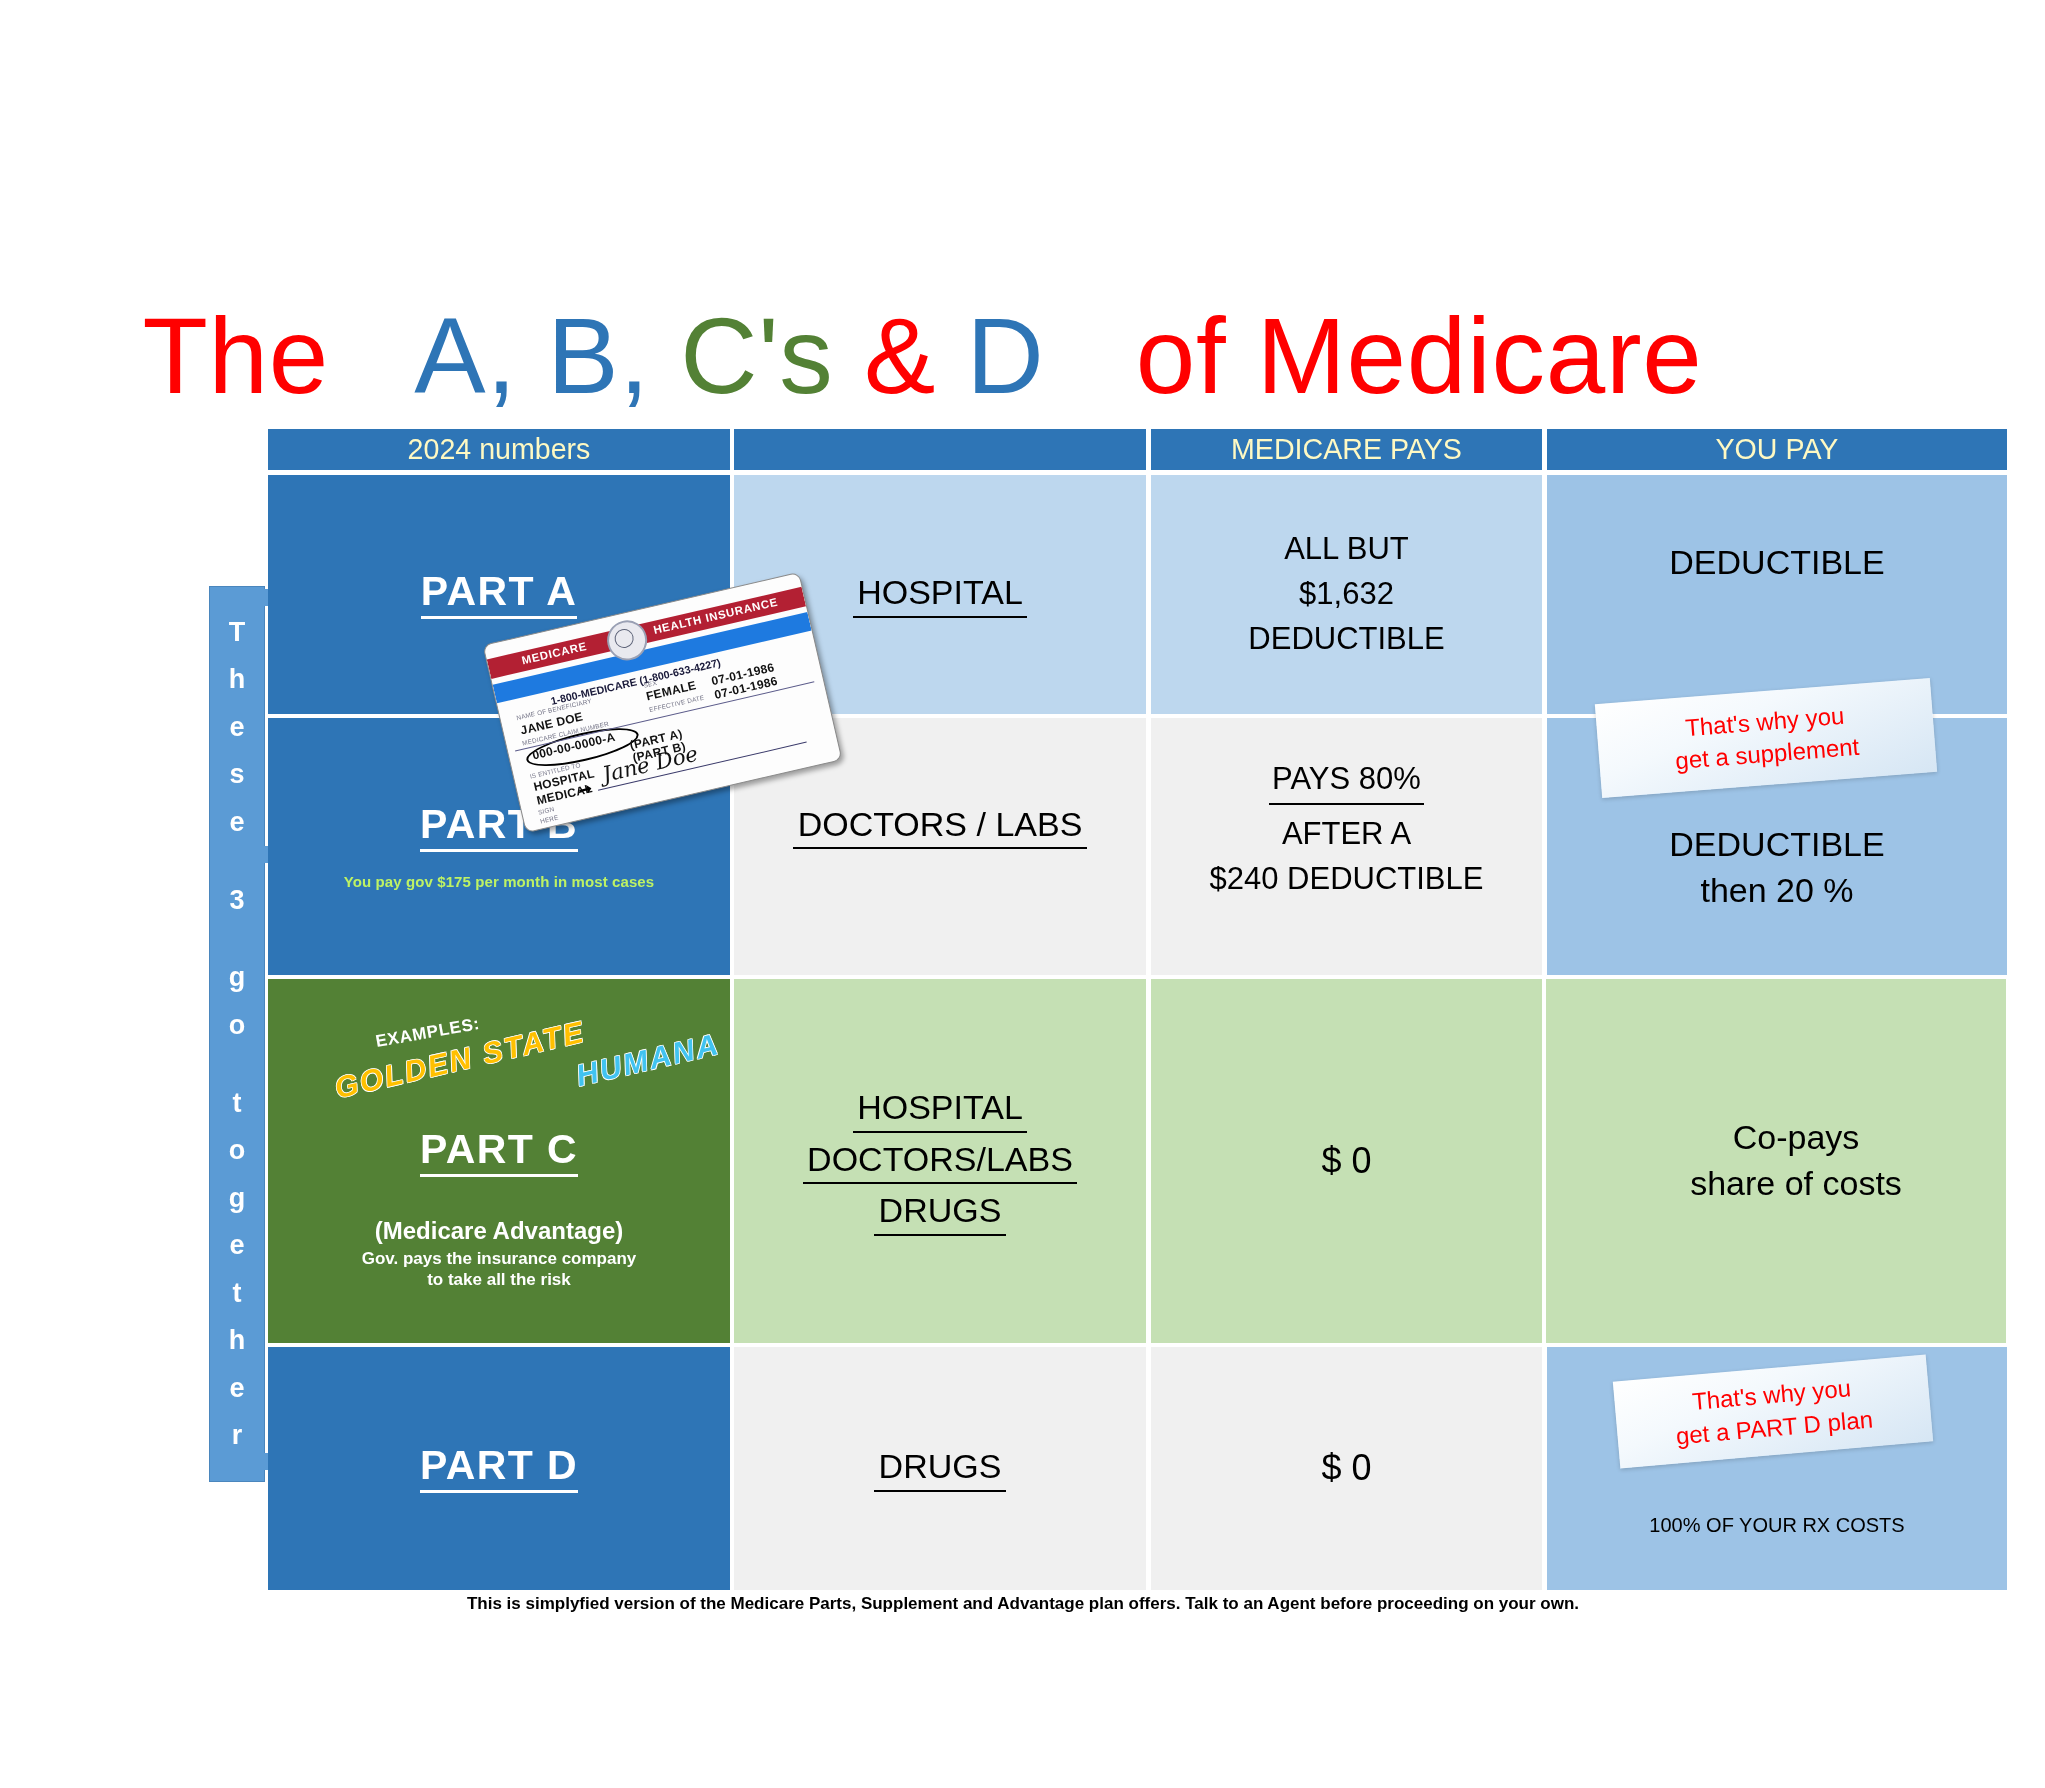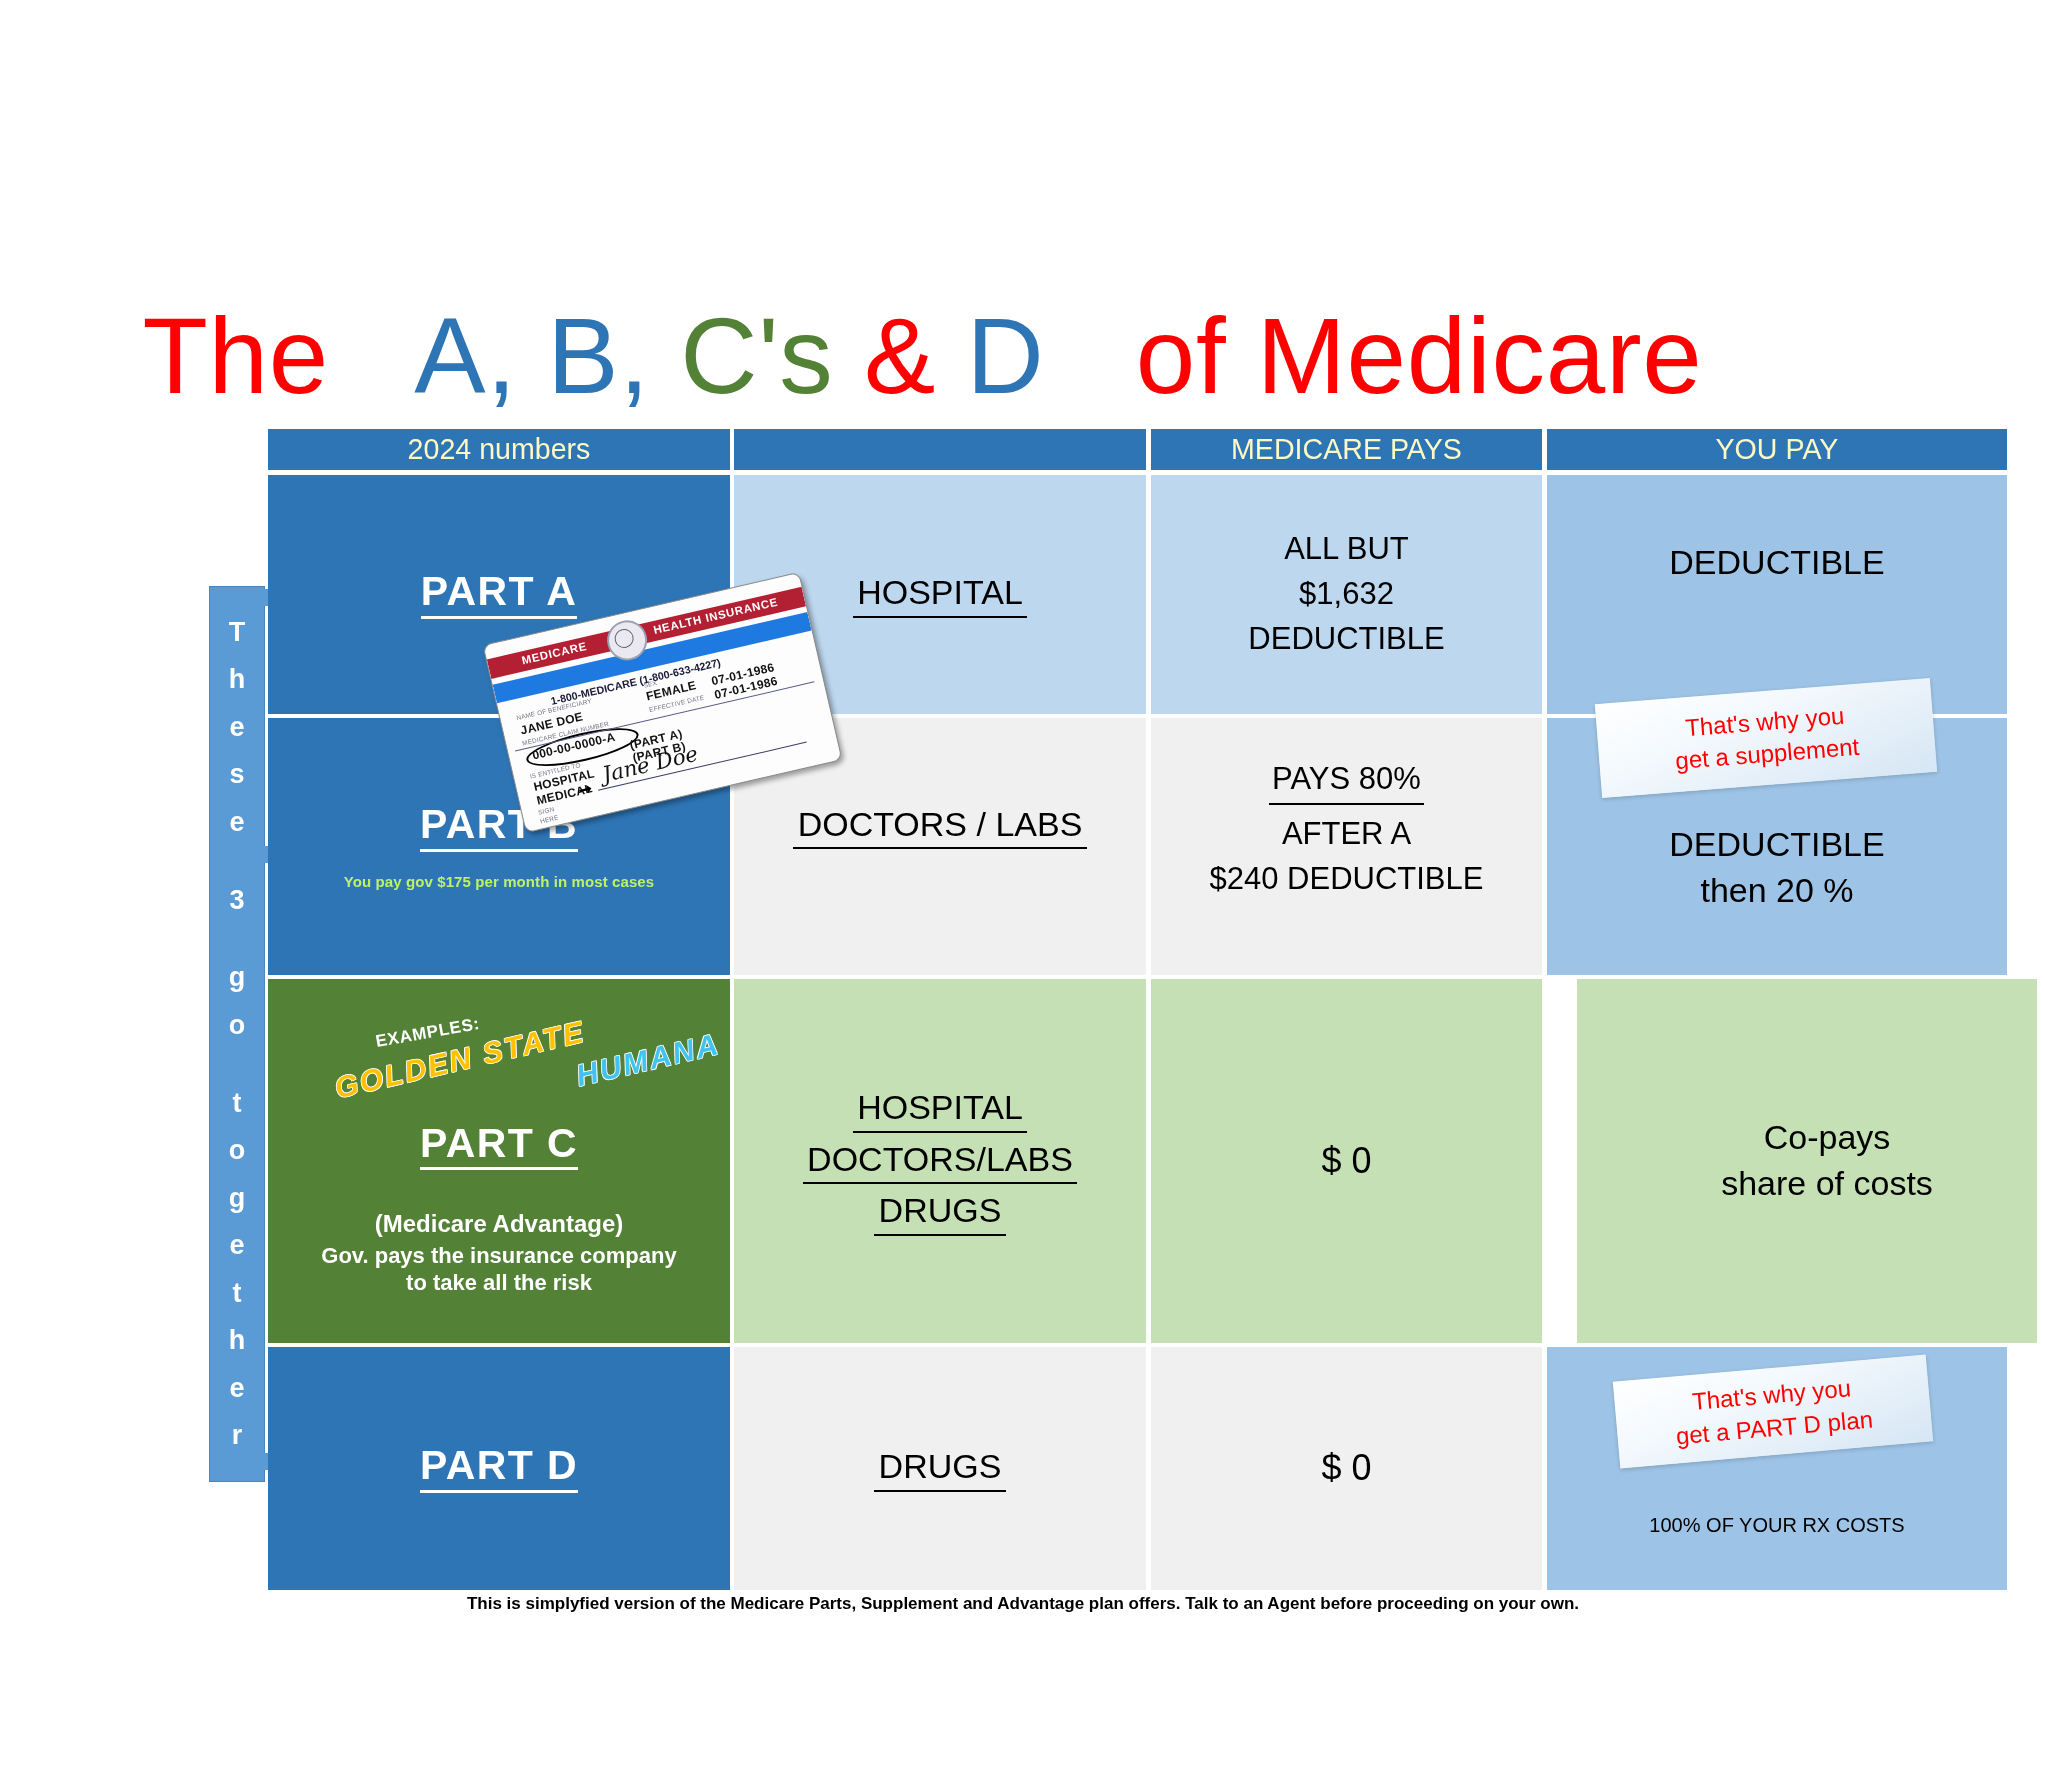--- a/index.html
+++ b/index.html
@@ -75,21 +75,21 @@
   .small-note {
     font-size:15px;
     font-weight:bold;
     color:#bef264;
     margin-top:21.4px;
     letter-spacing:0.1px;
   }
 
   
   .c-adv { font-size:24px; font-weight:bold; margin-top:40px; }
-  .c-sub { font-size:22px; font-weight:bold; line-height:1.22; margin-top:4.3px;}
+  .c-sub { font-size:17px; font-weight:bold; line-height:1.22; margin-top:4.3px;}
 
   .examples-wrap {
     position:absolute;
     left:0; top:20px; width:100%; height:107px;
     pointer-events:none;
   }
   .ex-label {
     position:absolute; left:107px; top:24px;
     transform:rotate(-10deg);
     font-size:17px; font-weight:bold; color:#ffffff;
@@ -335,21 +335,21 @@
   <div class="cell bg-lightgreen" style="left:466px; top:550px; width:412px; height:364px;">
     <div class="svc">
       <div><span class="u">HOSPITAL</span></div>
       <div style="margin-top:4.3px;"><span class="u">DOCTORS/LABS</span></div>
       <div style="margin-top:4.3px;"><span class="u">DRUGS</span></div>
     </div>
   </div>
   <div class="cell bg-lightgreen" style="left:883px; top:550px; width:391px; height:364px;">
     <div class="pays" style="font-size:36px;">$ 0</div>
   </div>
-  <div class="cell bg-lightgreen" style="left:1309px; top:550px; width:460px; height:364px;padding-left:40px;">
+  <div class="cell bg-lightgreen" style="left:1278px; top:550px; width:460px; height:364px;padding-left:40px;">
     <div class="youpay">
       <div>Co-pays</div>
       <div>share of costs</div>
     </div>
   </div>
 
   <div class="cell bg-darkblue" style="left:0px; top:918px; width:462px; height:243px;">
     <div class="part-label">PART D</div>
   </div>
   <div class="cell bg-grey" style="left:466px; top:918px; width:412px; height:243px;">

